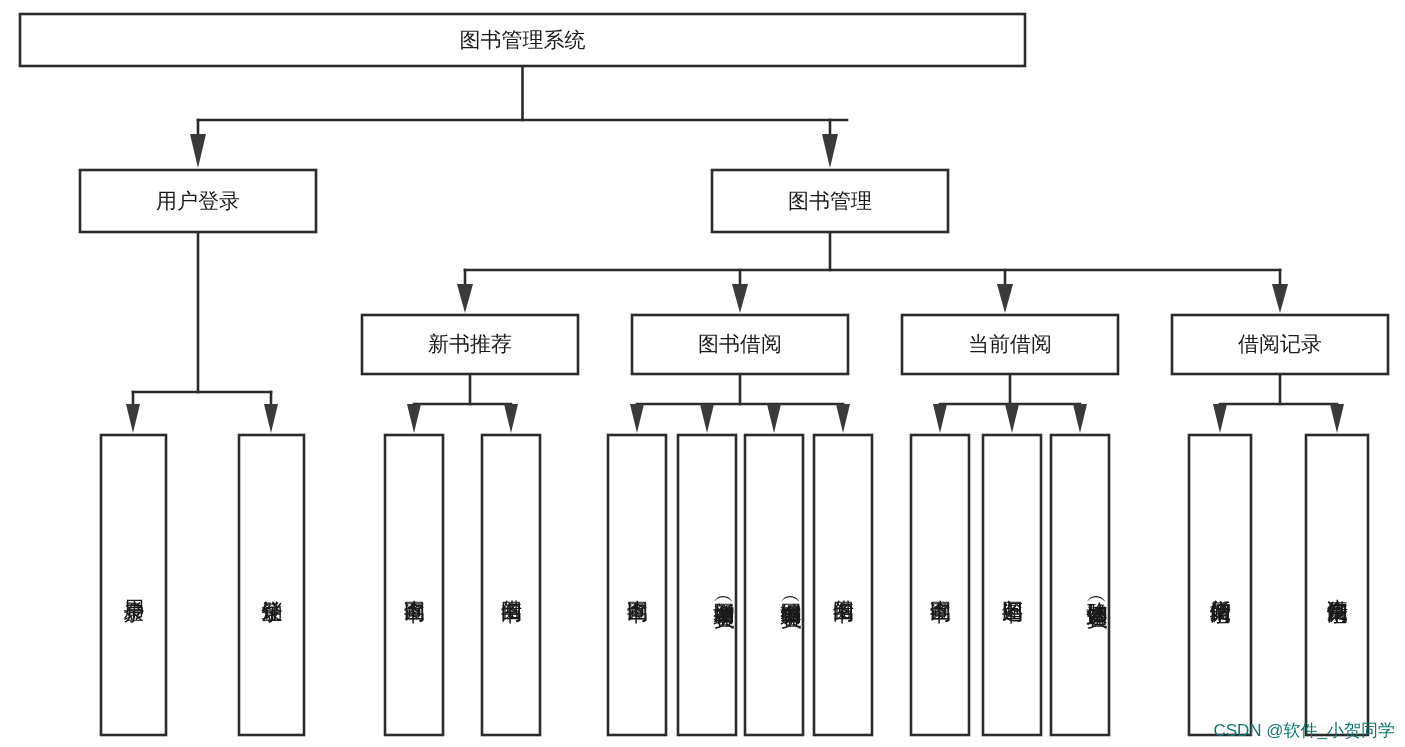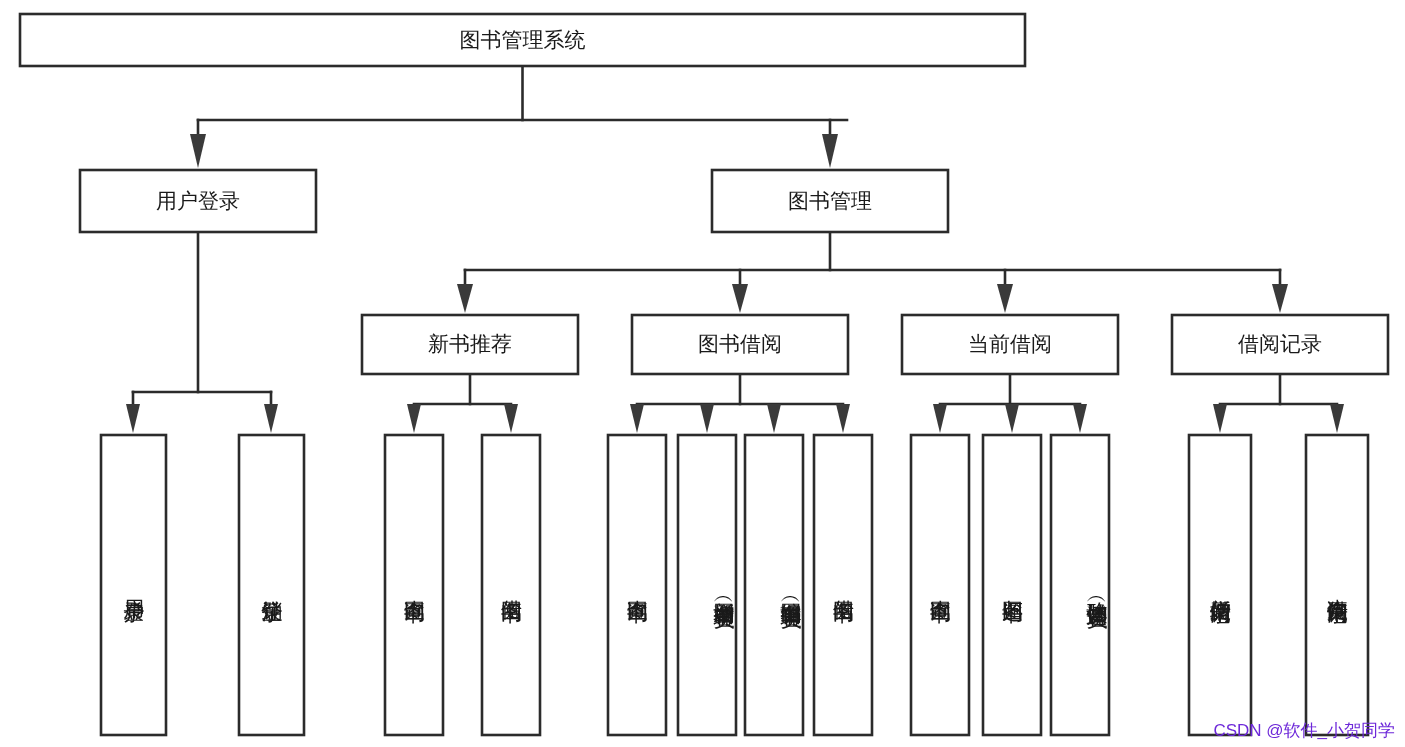--- a/index.html
+++ b/index.html
@@ -62,21 +62,21 @@
     justify-content: center;
     white-space: nowrap;
     pointer-events: none;
   }
   .watermark {
     position: absolute;
     right: 10px;
     bottom: 5px;
     font-family: "Liberation Sans", "DejaVu Sans", sans-serif;
     font-size: 17px;
-    color: #6d28d9;
+    color: #0f766e;
     white-space: nowrap;
   }
 </style>
 </head>
 <body>
 
 <div id="diagram-root">
 
   <svg id="diagram-svg" viewBox="0 0 1405 747">
 

